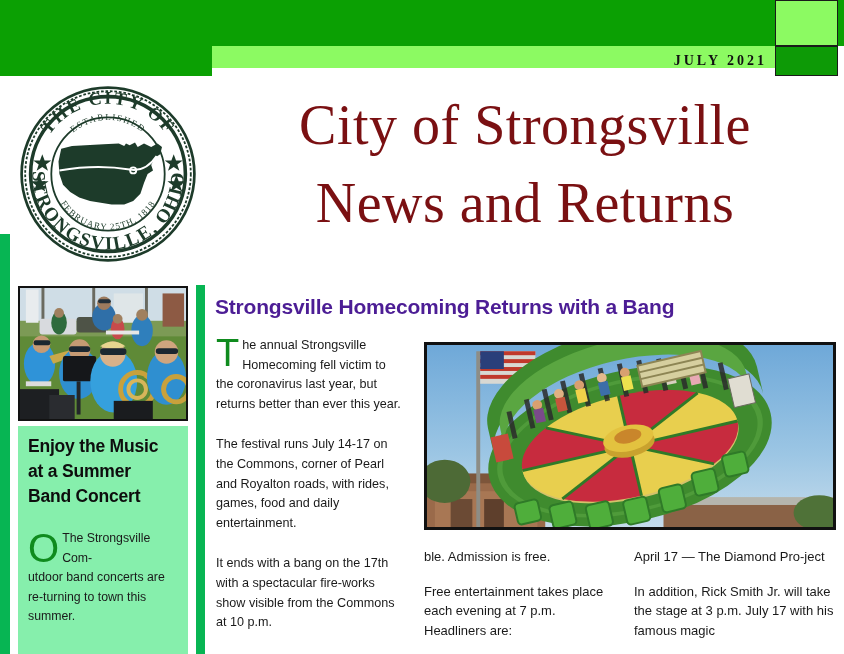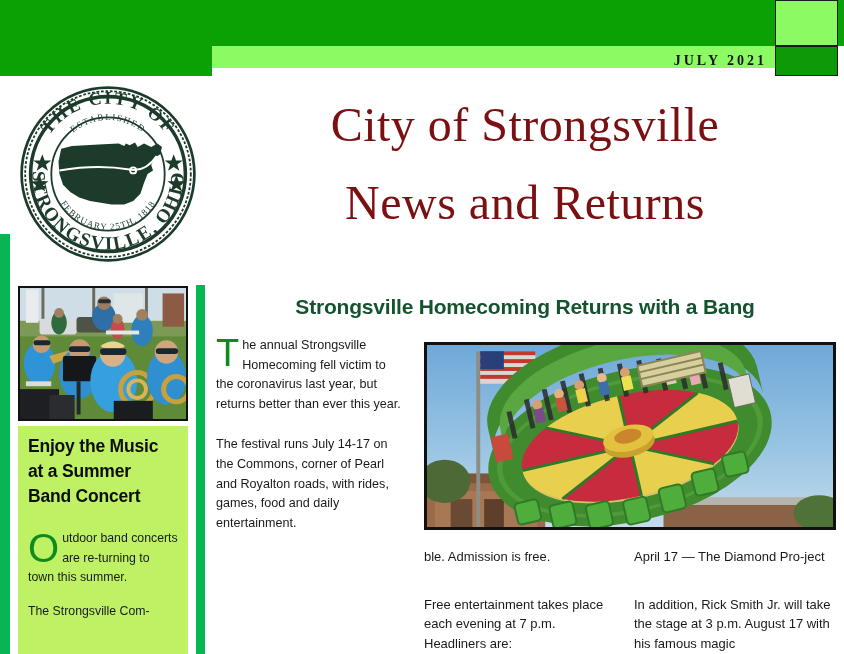--- a/index.html
+++ b/index.html
@@ -44,21 +44,21 @@
 
   
   .masthead { position: absolute; left: 0; top: 76px; width: 844px; height: 200px; background: #fff; }
   .seal { position: absolute; left: 18px; top: 8px; width: 180px; height: 180px; }
   .seal svg { display: block; width: 180px; height: 180px; }
 
   .mast-title {
     position: absolute; left: 215px; top: 10px; width: 620px;
     text-align: center;
     font-family: "Liberation Serif", serif;
-    font-size: 48px;
+    font-size: 56px;
     line-height: 78px;
     color: #7a1012;
     letter-spacing: 0.5px;
   }
   .mast-title .l2 { display: block; }
 
   
   .left-rail {
     position: absolute; left: 0px; top: 234px; width: 10px; height: 420px;
     background: #07b553;
@@ -71,21 +71,21 @@
   
   .sidebar { position: absolute; left: 18px; top: 286px; width: 170px; height: 368px; }
   .sb-photo {
     position: absolute; left: 0; top: 0; width: 170px; height: 135px;
     border: 2px solid #121212; overflow: hidden; background: #5e7f3d;
   }
   .sb-photo svg { display: block; width: 100%; height: 100%; }
 
   .sb-box {
     position: absolute; left: 0; top: 140px; width: 170px; height: 228px;
-    background: #bef264;
+    background: #86efac;
     padding: 8px 10px 0 10px;
   }
   .sb-head {
     font-size: 17.5px; font-weight: bold; color: #0d0d0d;
     line-height: 25px; letter-spacing: -0.2px;
   }
   .sb-body { margin-top: 20px; position: relative; }
   .sb-dropcap {
     float: left;
     font-size: 40px; line-height: 34px;
@@ -94,22 +94,21 @@
     font-family: "Liberation Sans", sans-serif;
   }
   .sb-p {
     font-size: 12.3px; line-height: 19.5px; color: #1a1a1a;
   }
   .sb-p.sp { margin-top: 14px; clear: none; }
 
   
   .article-head {
     position: absolute; left: 215px; top: 295px; width: 620px;
-    text-align: center;
-    font-size: 21px; font-weight: bold; color: #14532d;
+    font-size: 21px; font-weight: bold; color: #4c1d95;
     letter-spacing: -0.2px;
   }
 
   .col1 { position: absolute; left: 216px; top: 336px; width: 186px; }
   .col1 p { font-size: 12.6px; line-height: 19.6px; color: #1a1a1a; }
   .col1 p + p { margin-top: 21px; }
   .dropcap-t {
     float: left;
     font-size: 38px; line-height: 30px; color: #0f8b1e;
     margin: 2px 3px 0 0;
@@ -117,21 +116,21 @@
 
   .main-photo {
     position: absolute; left: 424px; top: 342px; width: 412px; height: 188px;
     border: 3px solid #111; overflow: hidden;
   }
   .main-photo svg { display: block; width: 100%; height: 100%; }
 
   .col2 { position: absolute; left: 424px; top: 547px; width: 190px; }
   .col3 { position: absolute; left: 634px; top: 547px; width: 200px; }
   .col2 p, .col3 p { font-size: 13px; line-height: 19.6px; color: #1a1a1a; }
-  .col2 p + p, .col3 p + p { margin-top: 28px; }
+  .col2 p + p, .col3 p + p { margin-top: 15px; }
 </style>
 </head>
 <body>
 
 <div class="page">
 
   <div class="hdr-darkbar"></div>
   <div class="hdr-dark-lower"></div>
   <div class="hdr-lightstrip">
     <div class="hdr-issue-date">JULY 2021</div>
@@ -235,31 +234,32 @@
         <rect x="30" y="110" width="26" height="25" fill="#2a2c30"></rect>
         <rect x="96" y="116" width="40" height="19" fill="#1a1c1f"></rect>
         <rect x="6" y="96" width="26" height="5" fill="#dcdcdc"></rect>
       </svg>
     </div>
 
     <div class="sb-box">
       <div class="sb-head">Enjoy the Music at a Summer Band Concert</div>
       <div class="sb-body">
         <span class="sb-dropcap">O</span>
+        <p class="sb-p sp">The Strongsville Com-</p>
         <p class="sb-p">utdoor  band concerts are re-turning to town  this summer.</p>
-        <p class="sb-p sp">The Strongsville Com-</p>
       </div>
     </div>
   </div>
 
   <div class="article-head">Strongsville Homecoming Returns with a Bang</div>
 
   <div class="col1">
     <p><span class="dropcap-t">T</span><span>he annual Strongsville Homecoming fell victim to the coronavirus last year, but returns better than ever this year.</span></p>
     <p>The festival runs July 14-17 on the Commons, corner of Pearl and Royalton roads, with rides, games, food and daily entertainment.</p>
+    <p>It ends with a bang on the 17th with a spectacular fire-works show visible from the Commons at 10 p.m.</p>
   </div>
 
   <div class="main-photo">
     <svg viewBox="0 0 412 188" xmlns="http://www.w3.org/2000/svg" preserveAspectRatio="xMidYMid slice">
       <defs>
         <linearGradient id="sky" x1="0" y1="0" x2="0" y2="1">
           <stop offset="0%" stop-color="#6ea8d8"></stop>
           <stop offset="60%" stop-color="#9cc6e4"></stop>
           <stop offset="100%" stop-color="#c6dcec"></stop>
         </linearGradient>
@@ -378,16 +378,16 @@
     </svg>
   </div>
 
   <div class="col2">
     <p>ble. Admission is free.</p>
     <p>Free entertainment takes place each evening at 7 p.m. Headliners are:</p>
   </div>
 
   <div class="col3">
     <p>April 17 — The Diamond Pro-ject</p>
-    <p>In addition, Rick Smith Jr. will take the stage at 3 p.m. August 17 with his famous magic</p>
+    <p>In addition, Rick Smith Jr. will take the stage at 3 p.m. July 17 with his famous magic</p>
   </div>
 
 </div>
 
 </body></html>

